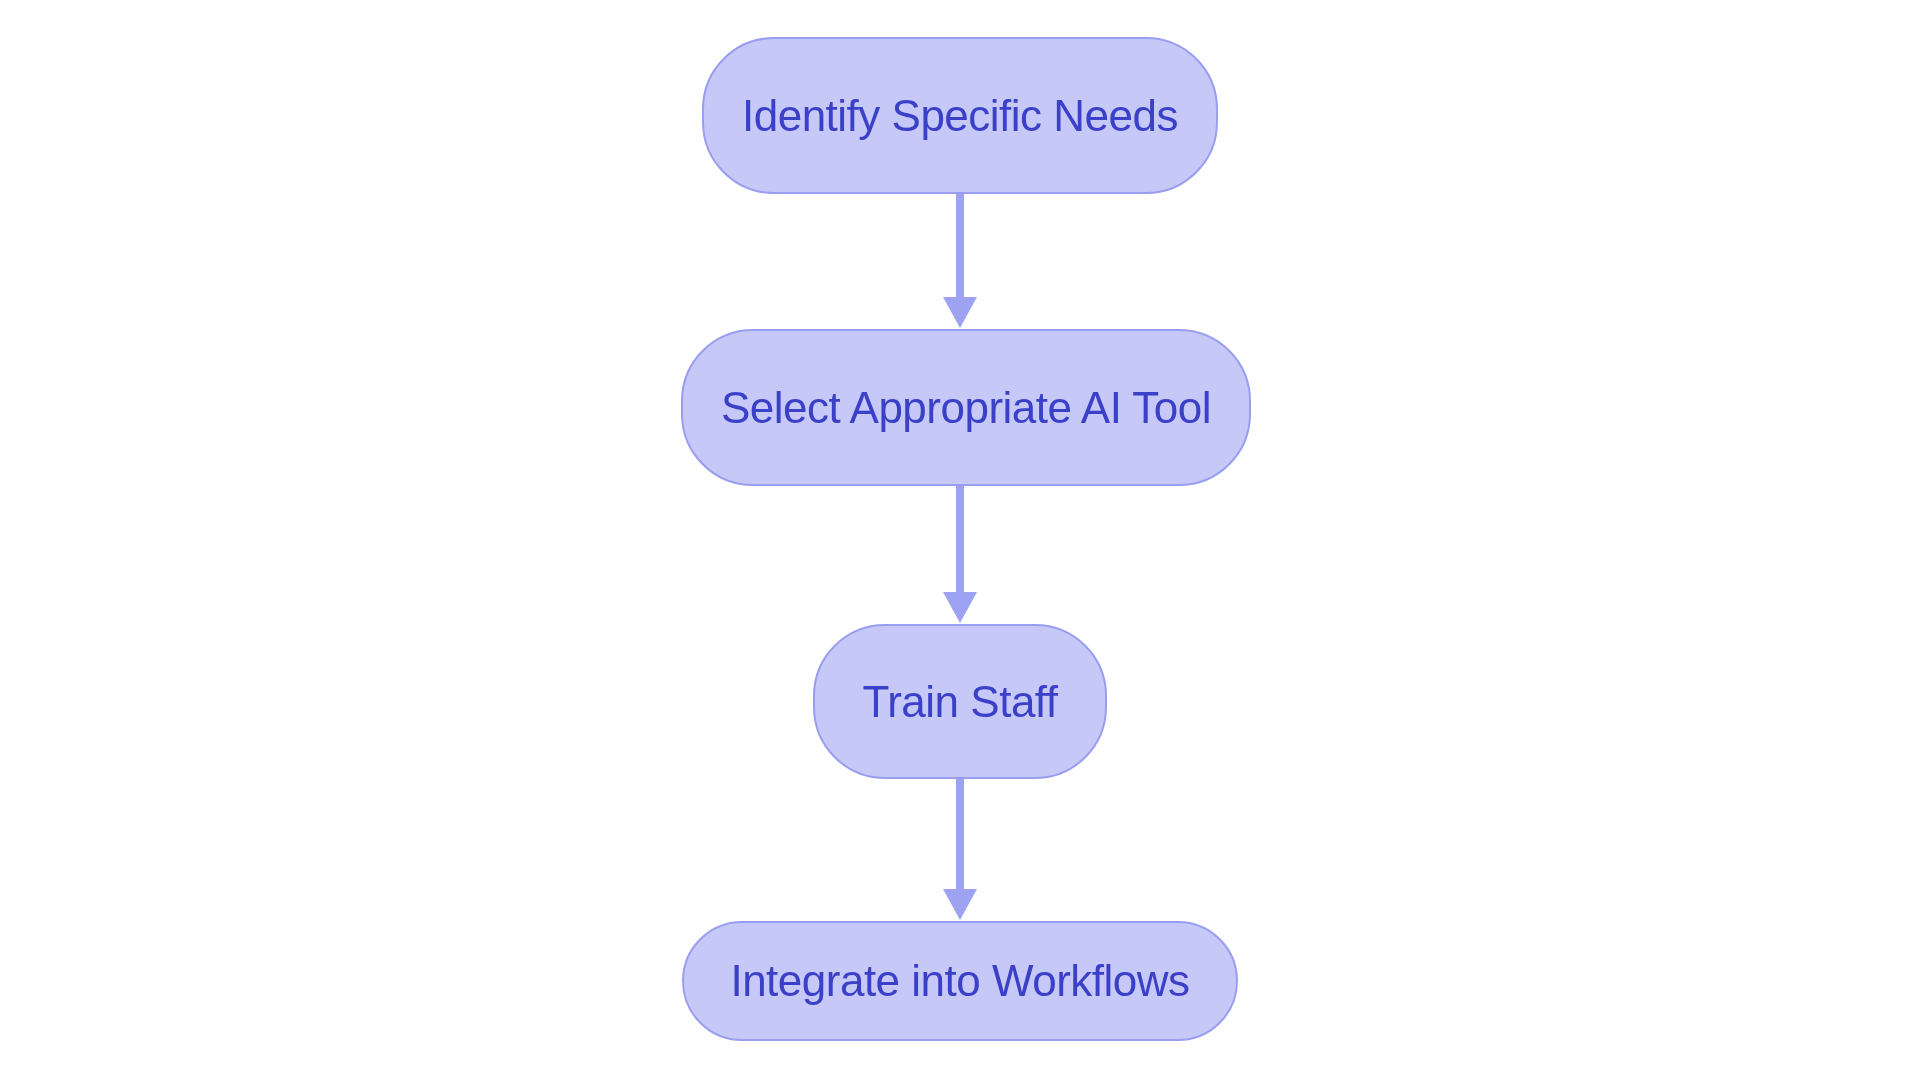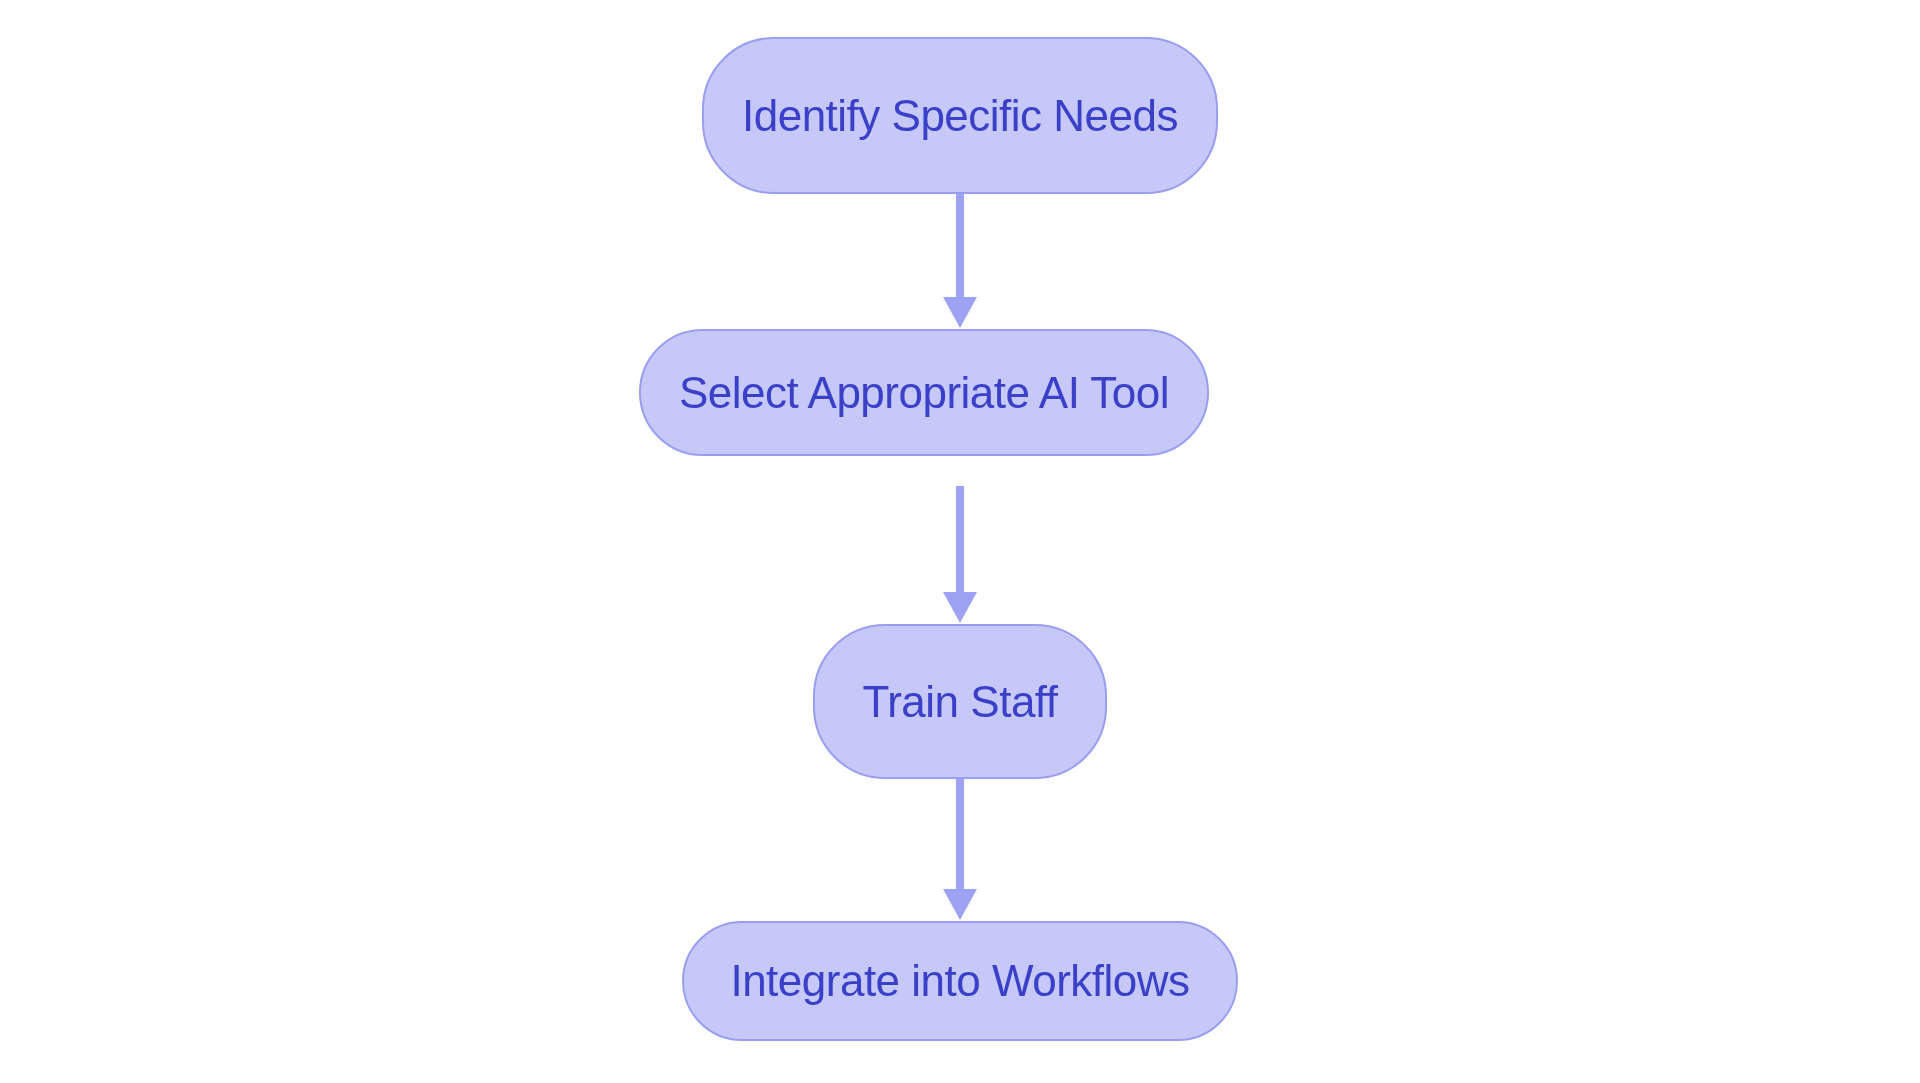--- a/index.html
+++ b/index.html
@@ -54,21 +54,21 @@
 </style>
 </head>
 <body>
 
 <div class="canvas" style="--bg: #ffffff; --fill: #c6c8f8; --border: #999ef0; --text: #3b40c8; --arrow: #9da3f2;">
 
   <div class="node" style="left: 702px; top: 21px; width: 516px; height: 157px;">
     <span class="node-label">Identify Specific Needs</span>
   </div>
 
-  <div class="node" style="left: 639px; top: 313px; width: 570px; height: 127px; align-items: center;">
+  <div class="node" style="left: 681px; top: 313px; width: 570px; height: 157px; align-items: center;">
     <span class="node-label">Select Appropriate AI Tool</span>
   </div>
 
   <div class="node" style="left: 813px; top: 608px; width: 294px; height: 155px;">
     <span class="node-label">Train Staff</span>
   </div>
 
   <div class="node" style="left: 682px; top: 905px; width: 556px; height: 120px;">
     <span class="node-label">Integrate into Workflows</span>
   </div>

